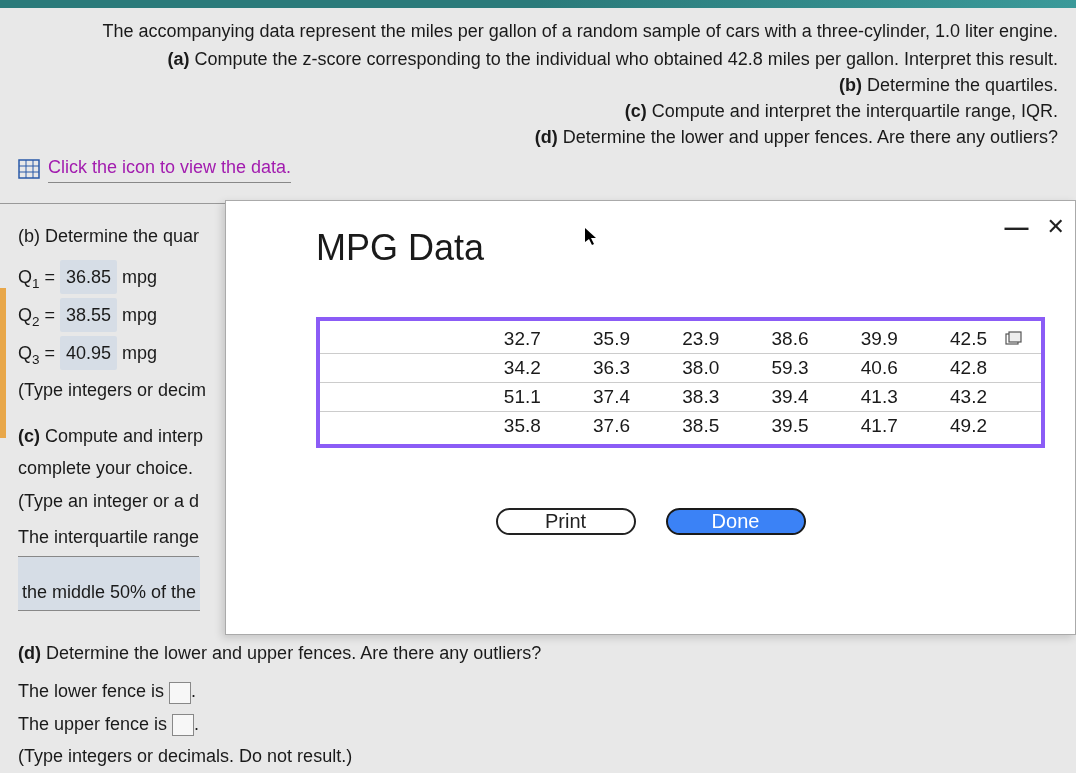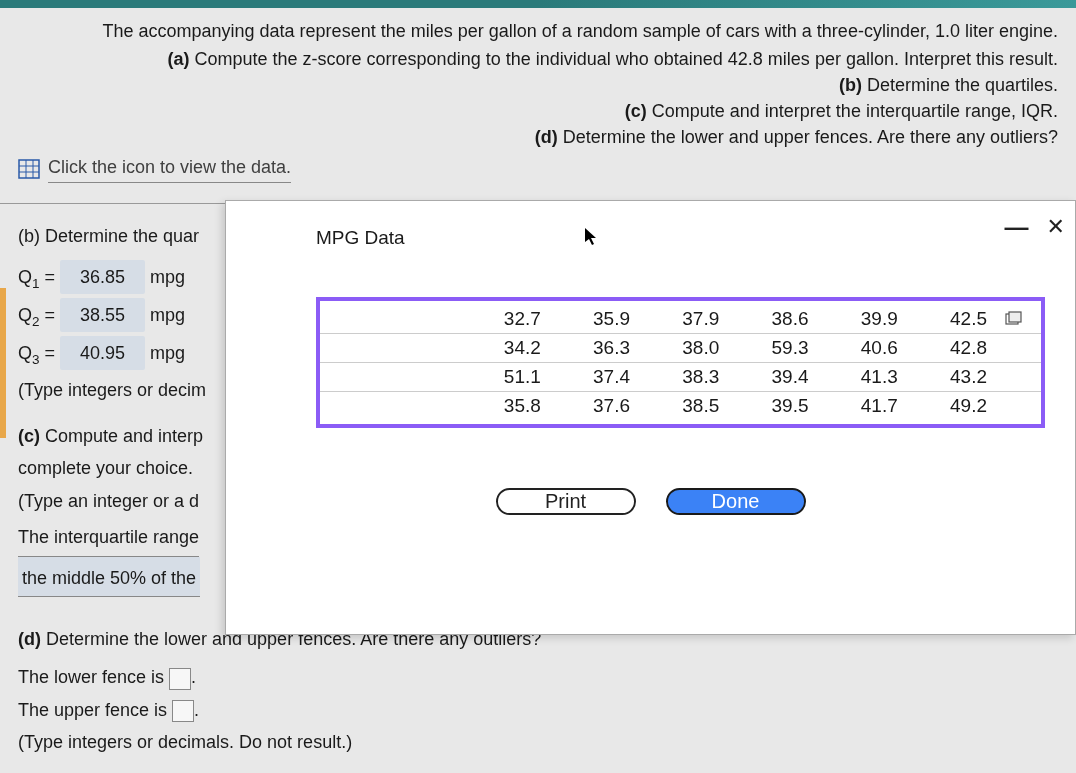--- a/index.html
+++ b/index.html
@@ -23,48 +23,48 @@
     }
     .question-area .intro { margin-bottom: 2px; text-align: right; }
     .question-area .part { margin-left: 4px; text-align: right; }
     .question-area .part-label { font-weight: bold; display: inline; }
     .icon-row { display: flex; align-items: center; gap: 8px; margin-top: 4px; }
     .grid-icon {
       width: 22px; height: 20px;
       display: inline-flex; align-items: center; justify-content: center;
     }
     .grid-icon svg { width: 22px; height: 20px; }
-    .click-text { color: #404040; font-size: 18px; }
+    .click-text { color: #a21caf; font-size: 18px; }
     .click-underline { border-bottom: 1px solid #888; padding-bottom: 1px; display:inline-block;}
     .divider { border: none; border-top: 1px solid #999; margin: 14px 0 0 0; }
 
     .answers {
       padding: 16px 18px;
       font-size: 18px;
       line-height: 1.8;
       position: relative;
       z-index: 1;
     }
     .ans-head { font-weight: normal; margin-bottom: 8px; }
     .qline { margin-bottom: 2px; }
     .qline sub { font-size: 0.75em; vertical-align: sub; }
     .valbox {
       background: #d6dde6;
-      padding: 1px 20px;
+      padding: 1px 6px;
       border-radius: 2px;
       display: inline-block;
       min-width: 50px;
       text-align: left;
     }
     .type-hint { margin-top: 2px; margin-bottom: 14px; }
     .partc-head { font-weight: bold; display: inline; }
     .iqr-text { margin-top: 4px; }
     .middle-text {
       background: #d6dde6;
-      padding: 5px 4px;
+      padding: 19px 4px;
       display: inline-block;
     }
     .lower-border { border-bottom: 1px solid #888; display:inline-block; padding-bottom:2px;}
 
     .partd-area {
       padding: 10px 18px;
       font-size: 18px;
       line-height: 1.8;
     }
     .fence-line { margin-top: 6px; }
@@ -86,21 +86,21 @@
       background: #fff;
       border: 1px solid #aaa;
       box-shadow: -3px 3px 8px rgba(0,0,0,0.15);
       z-index: 10;
     }
     .modal-header {
       position: relative;
       padding: 26px 24px 8px 90px;
     }
     .modal-title {
-      font-size: 19px;
+      font-size: 36px;
       font-weight: normal;
     }
     .modal-controls {
       position: absolute;
       right: 10px;
       top: 12px;
       display: flex;
       gap: 18px;
       align-items: center;
     }
@@ -236,21 +236,21 @@
       <span class="close-icon">✕</span>
     </div>
   </div>
 
   <div class="data-table-wrap">
     <table class="data-table">
       <tbody id="tbody">
           <tr>
             <td>32.7</td>
             <td>35.9</td>
-            <td>37.9</td>
+            <td>23.9</td>
             <td>38.6</td>
             <td>39.9</td>
             <td>42.5</td>
             <td class="copycell"><span class="copy-icon"><svg viewBox="0 0 18 14">
                   <rect x="1" y="3" width="12" height="10" fill="none" stroke="#555" stroke-width="1.2"></rect>
                   <rect x="4" y="1" width="12" height="10" fill="#eee" stroke="#555" stroke-width="1.2"></rect>
                 </svg></span></td>
           </tr>
           <tr>
             <td>34.2</td>

